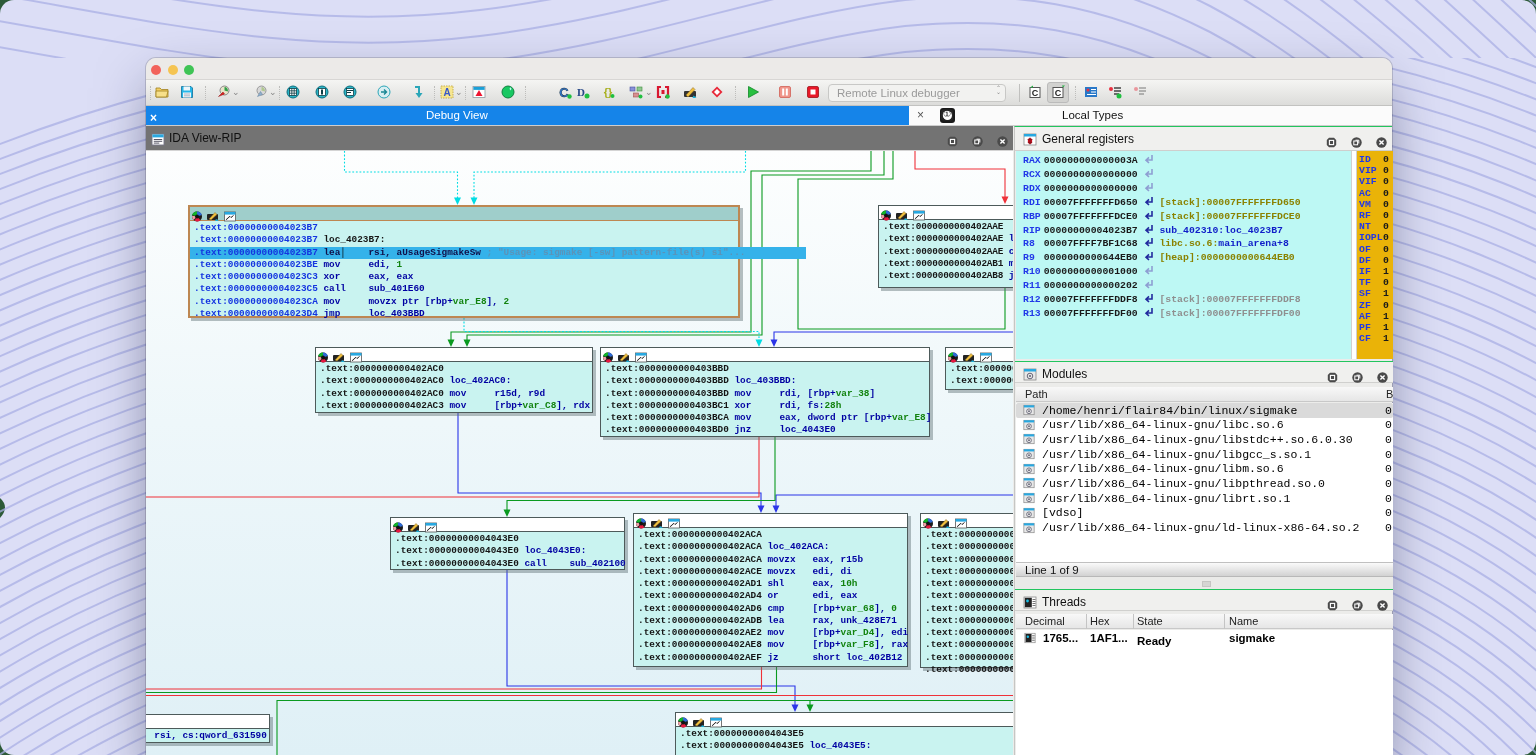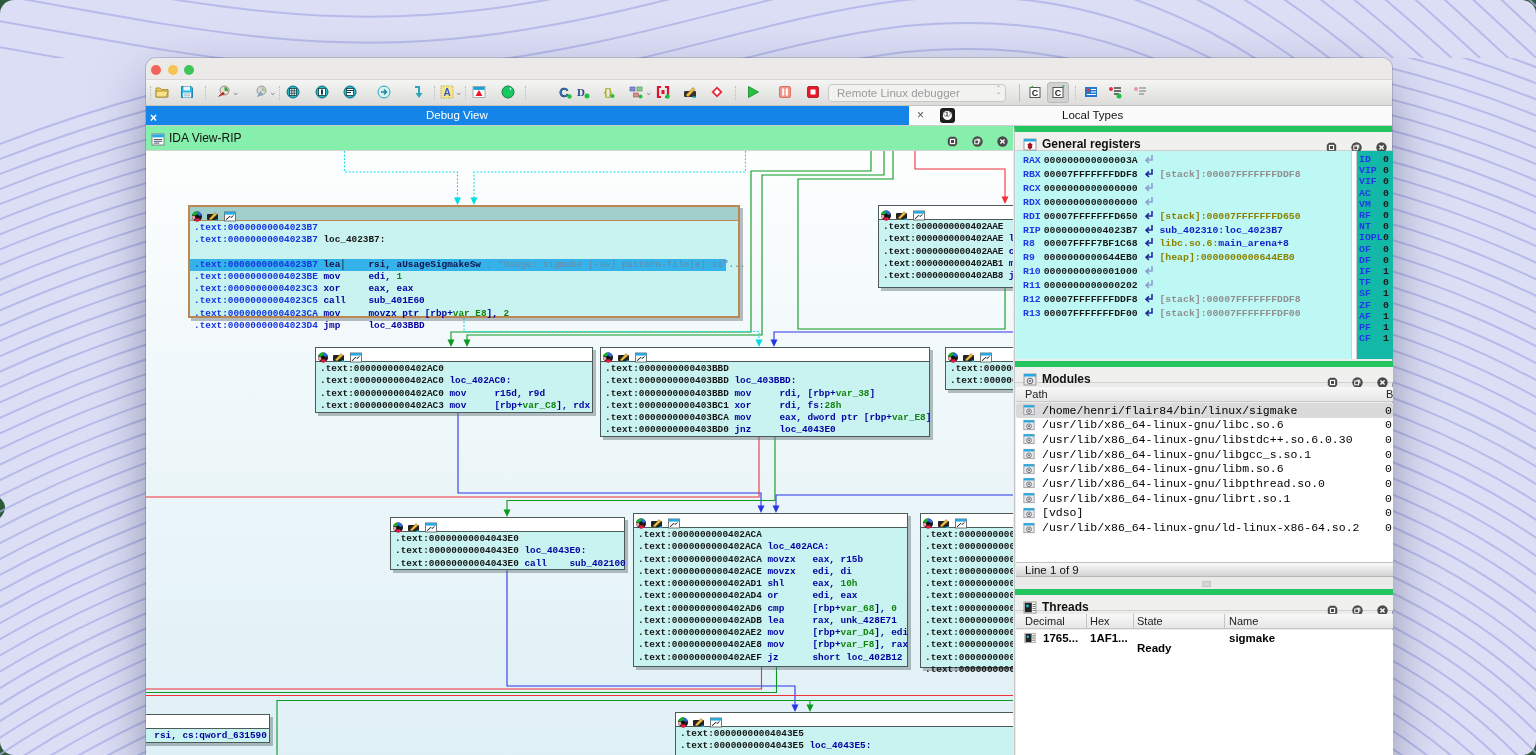--- a/index.html
+++ b/index.html
@@ -19,21 +19,21 @@
 .selbg { position:absolute; left:901px; top:2px; width:22px; height:21px; background:#d2d2d0; border:1px solid #bbb; border-radius:3px; }
 #tabrow { position:absolute; left:0; top:48px; width:100%; height:20px; background:#fbfbfb; border-bottom:1px solid #cecece; }
 #dtab { position:absolute; left:0; top:0; width:763px; height:19px; background:#1584e9; color:#fff; font-size:11.5px; line-height:19px; padding-left:280px; }
 #dtab .x { position:absolute; left:4px; top:2.5px; font-size:12px; font-weight:bold; color:#fff; }
 #tabrow .gx { position:absolute; left:771px; top:2px; font-size:12px; color:#555; }
 #tabrow .wicon { position:absolute; left:794px; top:2px; width:15px; height:15px; background:#1a1a1a; border-radius:3px; }
 #tabrow .wicon:before { content:""; position:absolute; left:3px; top:3px; width:9px; height:9px; border-radius:50%; background:#fff; }
 #tabrow .wicon:after { content:"\2460"; position:absolute; left:3.1px; top:1.2px; font-size:9px; color:#111; }
 #ltt { position:absolute; left:916px; top:0; height:19px; font-size:11.5px; color:#111; line-height:19px; }
 
-#lhead { position:absolute; left:0; top:68px; width:867px; height:25px; background:#86efac; border-bottom:1px solid #d4d4d4; }
+#lhead { position:absolute; left:0; top:68px; width:867px; height:25px; background:#737373; border-bottom:1px solid #d4d4d4; }
 #lhead .ic { position:absolute; left:5px; top:6px; }
 #lhead .t { position:absolute; left:23px; top:5px; font-size:12px; color:#111; }
 .hb { display:inline-block; margin-left:14px; }
 .hbwrap { position:absolute; right:5px; top:7px; }
 #rhead { position:absolute; left:868px; top:68px; width:378px; height:25px; background:#f0f0ee; border-bottom:1px solid #cfcfcd; border-left:1px solid #c6c6c4; }
 .phead .ic { position:absolute; left:8px; top:5px; }
 .phead .t { position:absolute; left:27px; top:5px; font-size:12px; color:#111; }
 
 #graph { position:absolute; left:0; top:93px; width:867px; height:604px; overflow:hidden;
   background:linear-gradient(#fdfefe 0%, #eef7fa 45%, #dff0f6 100%); }
@@ -43,36 +43,36 @@
 .blk.rip { border:2px solid #bd8752; }
 .blk.rip .tb { background:#9fcecb; border-bottom:1px solid #bd8752; }
 .bc { font-family:"Liberation Mono",monospace; font-size:9.4px; line-height:12.25px; font-weight:bold; color:#151515; padding:1px 0 0 4px; white-space:pre; }
 .nb,.blab2 { color:#0000a2; }
 .gn { color:#12830f; }
 .ad { color:#1435e0; }
 .blab { color:#151515; }
 .blk2 { color:#10104a; }
 .tight { letter-spacing:-0.16px; }
 .cm { color:#5c93b8; }
-.hl { background:#35b2ea; display:inline-block; width:536px; margin-left:-4px; padding-left:4px;margin-top:12px; }
+.hl { background:#35b2ea; display:inline-block; width:616px; margin-left:-4px; padding-left:4px; }
 .cur { color:#000; font-weight:bold; }
 
 #rpane { position:absolute; left:868px; top:93px; width:378px; height:604px; background:#ececea; border-left:1px solid #c6c6c4; }
 #regs { position:absolute; left:1px; top:0; width:377px; height:208px; background:#bdf8f4; overflow:hidden; padding-top:3px; }
 .rrow { font-family:"Liberation Mono",monospace; font-size:9.8px; font-weight:bold; line-height:13.9px; color:#1a1a1a; padding-left:7px; white-space:pre; }
 .rn { color:#2138e8; margin-right:3px; }
 .ra { vertical-align:-1px; }
 .gy { color:#8f8f8f; }
 .ol { color:#8a8200; }
 .nv { color:#101ec8; }
 #fgut { position:absolute; left:336px; top:0; width:6px; height:208px; background:#fff; border-left:1px solid #d0d0d0; border-right:1px solid #d0d0d0; }
-#flags { position:absolute; left:342px; top:0; width:36px; height:208px; background:#14b8a6; padding-top:3px; }
+#flags { position:absolute; left:342px; top:0; width:36px; height:208px; background:#eab308; padding-top:3px; }
 .frow { position:relative; font-family:"Liberation Mono",monospace; font-size:9.8px; font-weight:bold; line-height:11.2px; color:#1a1a1a; padding-left:2px; white-space:nowrap; }
 .frow .fv { position:absolute; right:4px; top:0; }
-.phead { position:absolute; left:0; width:378px; height:22px; background:#f0f0ee; border-top:6px solid #22c55e; border-bottom:1px solid #d0d0ce;font-weight:bold; }
+.phead { position:absolute; left:0; width:378px; height:22px; background:#f0f0ee; border-top:1px solid #22c55e; border-bottom:1px solid #d0d0ce; }
 #mhead { top:210px; }
 .colhead { position:absolute; left:1px; width:377px; height:15px; background:linear-gradient(#f8f8f8,#e6e6e6); border-bottom:1px solid #c8c8c8; font-size:11px; color:#222; }
 #mcols { top:236px; }
 #mcols span { position:absolute; top:1px; }
 #mlist { position:absolute; left:1px; top:252px; width:377px; height:134px; background:#fff;font-family:Liberation Mono, monospace; }
 .mrow { position:relative; height:14.7px; font-size:11.5px; color:#000; white-space:nowrap; }
 .mrow svg { position:absolute; left:7px; top:1px; width:12px; height:12px; }
 .mrow .mt { position:absolute; left:26px; top:0.5px; }
 .mrow .mb { position:absolute; left:369px; top:0.5px; }
 .mrow.sel { background:#dadada; border-radius:2px; }
@@ -722,32 +722,32 @@
       <div class="blk" style="left:-8px;top:563px;width:132px;height:29px">
         <div class="tb"></div>
         <pre class="bc"><span class="nb">  rsi, cs:qword_631590</span></pre>
       </div>
     </div>
  <div id="rpane">
   <div id="regs">
         <div class="rrow"><span class="rn">RAX</span>000000000000003A <svg class="ra" width="10" height="10" viewBox="0 0 10 10">
             <path d="M8 1 V6 H3.2 M5 3.4 L2 6.2 L5 9" fill="none" stroke="#8e9ed2" stroke-width="1.6"></path>
           </svg> </div>
-        <div class="rrow"><span class="rn">RBX</span>00007FFFFFFFDDF8 <svg class="ra" width="10" height="10" viewBox="0 0 10 10">
-            <path d="M8 1 V6 H3.2 M5 3.4 L2 6.2 L5 9" fill="none" stroke="#222a9e" stroke-width="1.6"></path>
-          </svg> <span class="gy">[stack]:00007FFFFFFFDDF8</span></div>
         <div class="rrow"><span class="rn">RCX</span>0000000000000000 <svg class="ra" width="10" height="10" viewBox="0 0 10 10">
             <path d="M8 1 V6 H3.2 M5 3.4 L2 6.2 L5 9" fill="none" stroke="#8e9ed2" stroke-width="1.6"></path>
           </svg> </div>
         <div class="rrow"><span class="rn">RDX</span>0000000000000000 <svg class="ra" width="10" height="10" viewBox="0 0 10 10">
             <path d="M8 1 V6 H3.2 M5 3.4 L2 6.2 L5 9" fill="none" stroke="#8e9ed2" stroke-width="1.6"></path>
           </svg> </div>
         <div class="rrow"><span class="rn">RDI</span>00007FFFFFFFD650 <svg class="ra" width="10" height="10" viewBox="0 0 10 10">
             <path d="M8 1 V6 H3.2 M5 3.4 L2 6.2 L5 9" fill="none" stroke="#222a9e" stroke-width="1.6"></path>
           </svg> <span class="ol">[stack]:00007FFFFFFFD650</span></div>
+        <div class="rrow"><span class="rn">RBP</span>00007FFFFFFFDCE0 <svg class="ra" width="10" height="10" viewBox="0 0 10 10">
+            <path d="M8 1 V6 H3.2 M5 3.4 L2 6.2 L5 9" fill="none" stroke="#222a9e" stroke-width="1.6"></path>
+          </svg> <span class="ol">[stack]:00007FFFFFFFDCE0</span></div>
         <div class="rrow"><span class="rn">RIP</span>00000000004023B7 <svg class="ra" width="10" height="10" viewBox="0 0 10 10">
             <path d="M8 1 V6 H3.2 M5 3.4 L2 6.2 L5 9" fill="none" stroke="#222a9e" stroke-width="1.6"></path>
           </svg> <span class="nv">sub_402310:loc_4023B7</span></div>
         <div class="rrow"><span class="rn">R8 </span>00007FFFF7BF1C68 <svg class="ra" width="10" height="10" viewBox="0 0 10 10">
             <path d="M8 1 V6 H3.2 M5 3.4 L2 6.2 L5 9" fill="none" stroke="#222a9e" stroke-width="1.6"></path>
           </svg> <span class="ol">libc.so.6:</span><span class="nv">main_arena+8</span></div>
         <div class="rrow"><span class="rn">R9 </span>0000000000644EB0 <svg class="ra" width="10" height="10" viewBox="0 0 10 10">
             <path d="M8 1 V6 H3.2 M5 3.4 L2 6.2 L5 9" fill="none" stroke="#222a9e" stroke-width="1.6"></path>
           </svg> <span class="ol">[heap]:0000000000644EB0</span></div>
         <div class="rrow"><span class="rn">R10</span>0000000000001000 <svg class="ra" width="10" height="10" viewBox="0 0 10 10">
@@ -934,17 +934,17 @@
   <div id="tlist">
         <div class="trow">
           <svg width="14" height="13" viewBox="0 0 14 13">
             <rect x="1" y="1" width="12" height="11" fill="#fff" stroke="#888" stroke-width=".8"></rect>
             <rect x="1.8" y="1.8" width="7" height="9.4" fill="#222"></rect>
             <circle cx="4.5" cy="5" r="1.4" fill="#18c0e8"></circle>
             <path d="M9.5 3.5 h3 M9.5 5.5 h3 M9.5 7.5 h3 M9.5 9.5 h3" stroke="#555" stroke-width=".8"></path>
           </svg>
           <span style="position:absolute;left:27px;top:1.5px">1765...</span>
           <span style="position:absolute;left:74px;top:1.5px">1AF1...</span>
-          <span style="position:absolute;left:121px;top:12px">Ready</span>
+          <span style="position:absolute;left:121px;top:5px">Ready</span>
           <span style="position:absolute;left:213px;top:1.5px">sigmake</span>
         </div>
       </div>
  </div>
 </div>
 </body></html>

